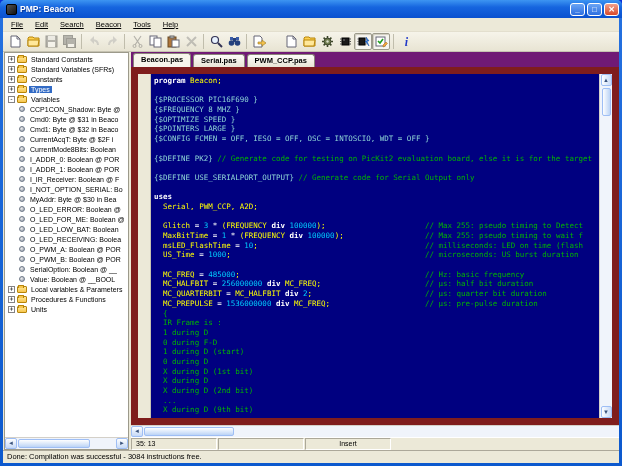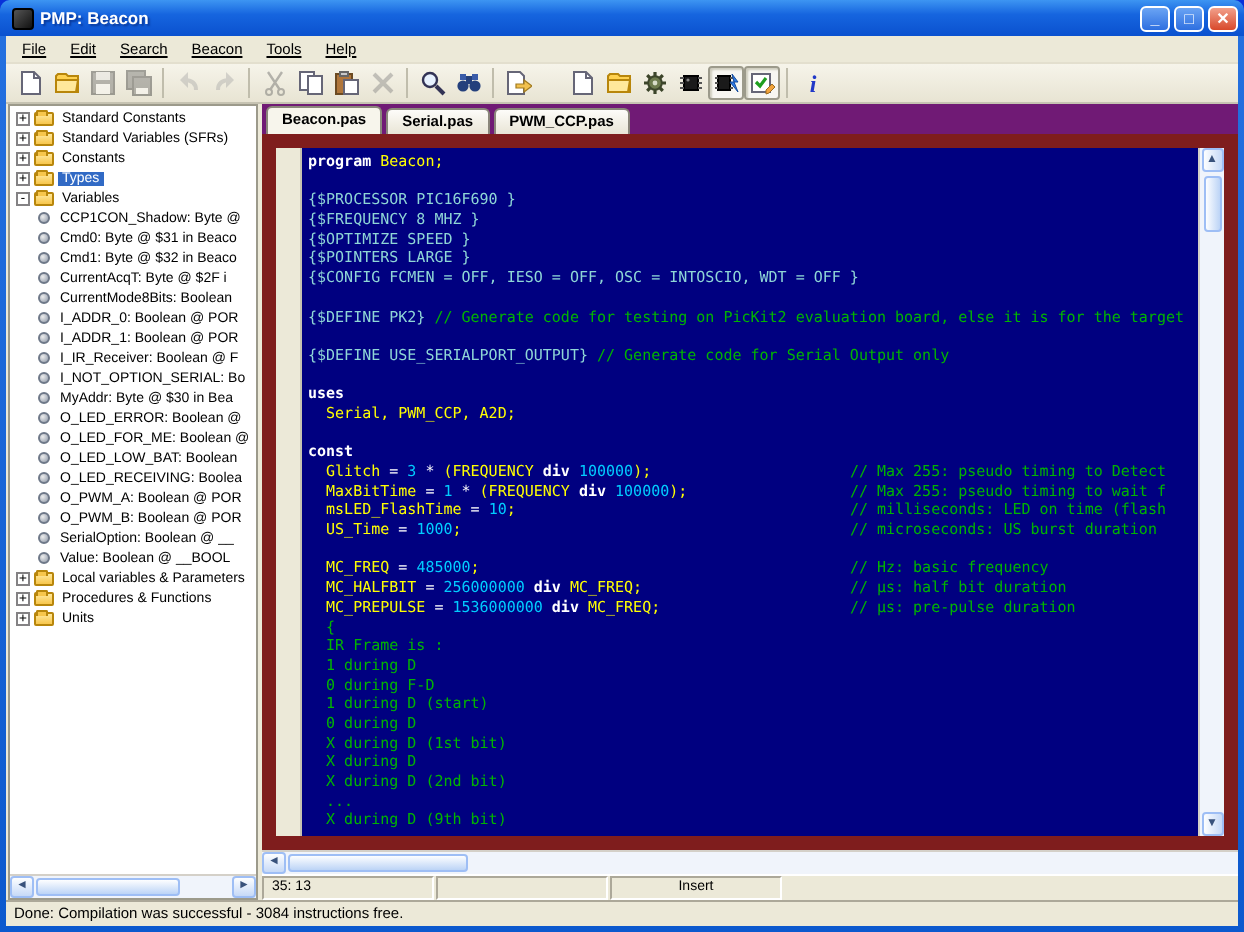--- a/index.html
+++ b/index.html
@@ -416,28 +416,28 @@
               <div class="cl"><span class="tk-d">{$POINTERS LARGE }</span></div>
               <div class="cl"><span class="tk-d">{$CONFIG FCMEN = OFF, IESO = OFF, OSC = INTOSCIO, WDT = OFF }</span></div>
               <div class="cl">&nbsp;</div>
               <div class="cl"><span class="tk-d">{$DEFINE PK2}</span><span class="tk-c"> // Generate code for testing on PicKit2 evaluation board, else it is for the target</span></div>
               <div class="cl">&nbsp;</div>
               <div class="cl"><span class="tk-d">{$DEFINE USE_SERIALPORT_OUTPUT}</span><span class="tk-c"> // Generate code for Serial Output only</span></div>
               <div class="cl">&nbsp;</div>
               <div class="cl"><span class="tk-k">uses</span></div>
               <div class="cl"><span class="tk-i">  Serial, PWM_CCP, A2D;</span></div>
               <div class="cl">&nbsp;</div>
-              <div class="cl"><span class="tk-k">const</span></div>
               <div class="cl"><span class="tk-i">  Glitch </span><span class="tk-o">= </span><span class="tk-n">3</span><span class="tk-o"> * </span><span class="tk-i">(FREQUENCY</span><span class="tk-k"> div </span><span class="tk-n">100000</span><span class="tk-i">);</span><span class="tk-o">                      </span><span class="tk-c">// Max 255: pseudo timing to Detect</span></div>
               <div class="cl"><span class="tk-i">  MaxBitTime </span><span class="tk-o">= </span><span class="tk-n">1</span><span class="tk-o"> * </span><span class="tk-i">(FREQUENCY</span><span class="tk-k"> div </span><span class="tk-n">100000</span><span class="tk-i">);</span><span class="tk-o">                  </span><span class="tk-c">// Max 255: pseudo timing to wait f</span></div>
               <div class="cl"><span class="tk-i">  msLED_FlashTime </span><span class="tk-o">= </span><span class="tk-n">10</span><span class="tk-i">;</span><span class="tk-o">                                     </span><span class="tk-c">// milliseconds: LED on time (flash</span></div>
               <div class="cl"><span class="tk-i">  US_Time </span><span class="tk-o">= </span><span class="tk-n">1000</span><span class="tk-i">;</span><span class="tk-o">                                           </span><span class="tk-c">// microseconds: US burst duration</span></div>
               <div class="cl">&nbsp;</div>
               <div class="cl"><span class="tk-i">  MC_FREQ </span><span class="tk-o">= </span><span class="tk-n">485000</span><span class="tk-i">;</span><span class="tk-o">                                         </span><span class="tk-c">// Hz: basic frequency</span></div>
               <div class="cl"><span class="tk-i">  MC_HALFBIT </span><span class="tk-o">= </span><span class="tk-n">256000000</span><span class="tk-k"> div </span><span class="tk-i">MC_FREQ;</span><span class="tk-o">                       </span><span class="tk-c">// µs: half bit duration</span></div>
+              <div class="cl"><span class="tk-i">  MC_QUARTERBIT </span><span class="tk-o">= </span><span class="tk-i">MC_HALFBIT</span><span class="tk-k"> div </span><span class="tk-n">2</span><span class="tk-i">;</span><span class="tk-o">                         </span><span class="tk-c">// µs: quarter bit duration</span></div>
               <div class="cl"><span class="tk-i">  MC_PREPULSE </span><span class="tk-o">= </span><span class="tk-n">1536000000</span><span class="tk-k"> div </span><span class="tk-i">MC_FREQ;</span><span class="tk-o">                     </span><span class="tk-c">// µs: pre-pulse duration</span></div>
               <div class="cl"><span class="tk-c">  {</span></div>
               <div class="cl"><span class="tk-c">  IR Frame is :</span></div>
               <div class="cl"><span class="tk-c">  1 during D</span></div>
               <div class="cl"><span class="tk-c">  0 during F-D</span></div>
               <div class="cl"><span class="tk-c">  1 during D (start)</span></div>
               <div class="cl"><span class="tk-c">  0 during D</span></div>
               <div class="cl"><span class="tk-c">  X during D (1st bit)</span></div>
               <div class="cl"><span class="tk-c">  X during D</span></div>
               <div class="cl"><span class="tk-c">  X during D (2nd bit)</span></div>

